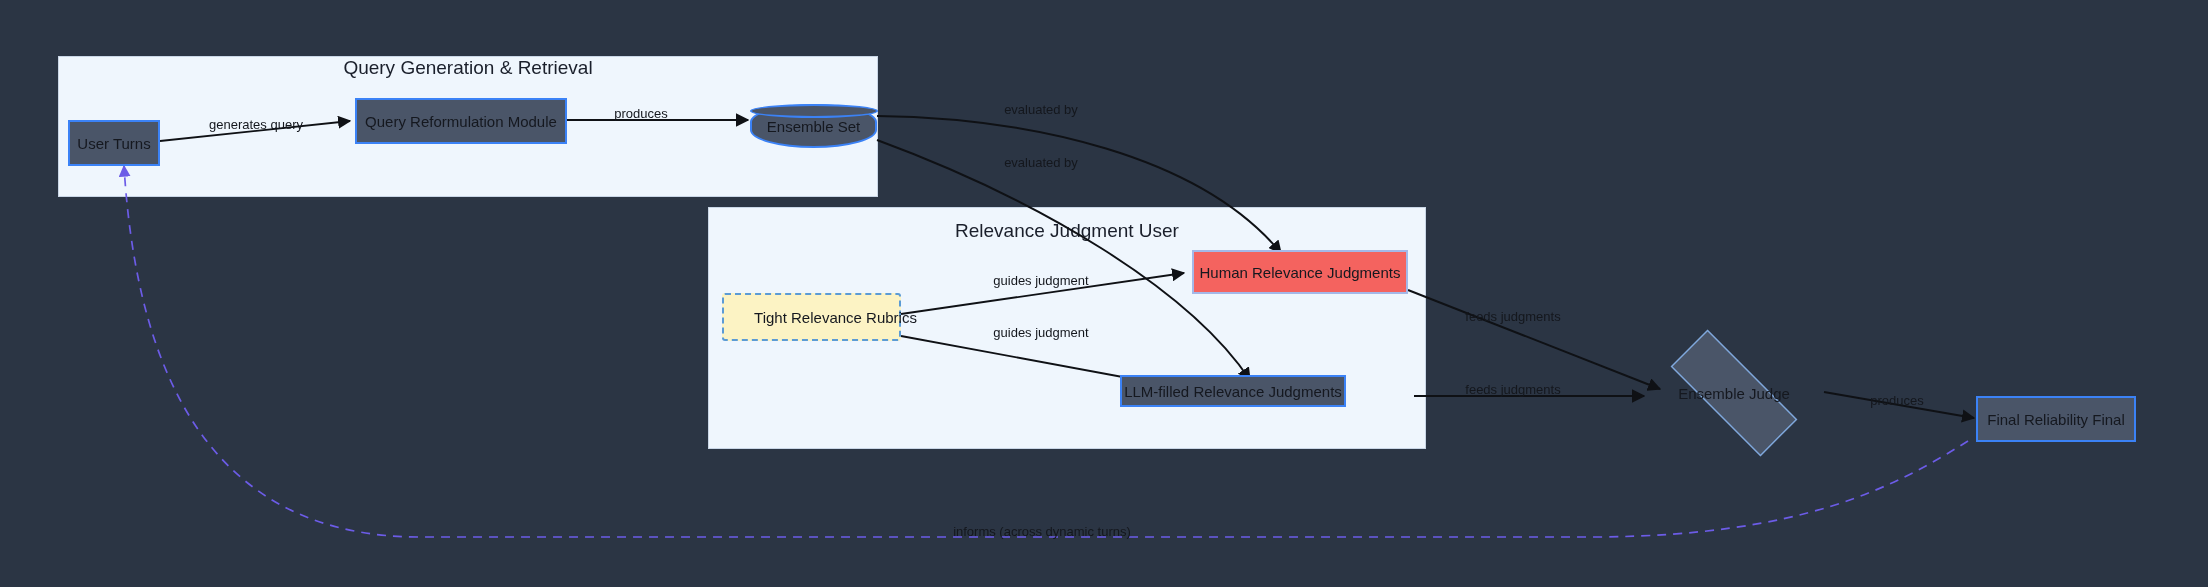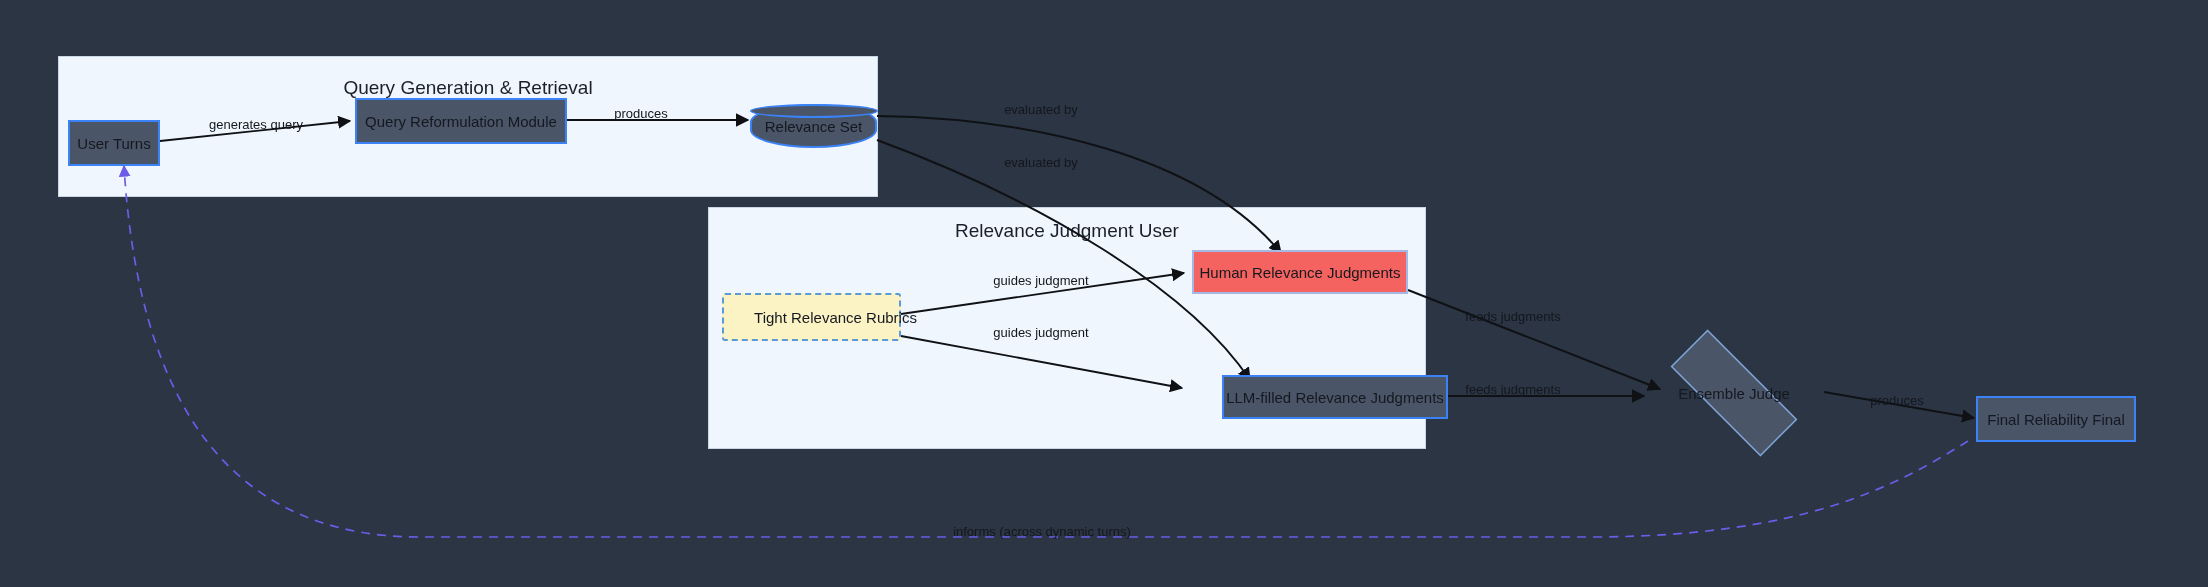--- a/index.html
+++ b/index.html
@@ -118,21 +118,21 @@
     z-index: 5;
     transform: translate(-50%, -50%);
   }
 </style>
 </head>
 <body>
 
 <div id="canvas">
 
   <div class="cluster" style="left:58px; top:56px; width:820px; height:141px;">
-    <div class="cluster-title" style="top:20px;">Query Generation &amp; Retrieval</div>
+    <div class="cluster-title" style="top:0;">Query Generation &amp; Retrieval</div>
   </div>
 
   <div class="cluster" style="left:708px; top:207px; width:718px; height:242px;">
     <div class="cluster-title" style="top:12px;">Relevance Judgment User</div>
   </div>
 
 
   <svg class="edges" viewBox="0 0 2208 587" preserveAspectRatio="none">
     <defs>
       <marker id="arrow" viewBox="0 0 10 10" refX="9" refY="5" markerWidth="7" markerHeight="7" orient="auto-start-reverse">
@@ -177,32 +177,32 @@
 
   <div class="node node-rect" style="left:68px; top:120px; width:92px; height:46px;">
     <span class="lbl">User Turns</span>
   </div>
 
   <div class="node node-rect" style="left:355px; top:98px; width:212px; height:46px;">
     <span class="lbl">Query Reformulation Module</span>
   </div>
 
   <div class="node node-db" style="left:750px; top:104px; width:127px; height:44px;">
-    <span class="lbl">Relevance Set</span>
+    <span class="lbl">Ensemble Set</span>
   </div>
 
   <div class="node node-note" style="left:722px; top:293px; width:179px; height:48px;">
     <span class="lbl">Tight Relevance Rubrics</span>
   </div>
 
   <div class="node node-rect accent-red" style="left:1192px; top:250px; width:216px; height:44px;">
     <span class="lbl">Human Relevance Judgments</span>
   </div>
 
-  <div class="node node-rect" style="left:1222px; top:375px; width:226px; height:44px;">
+  <div class="node node-rect" style="left:1120px; top:375px; width:226px; height:32px;">
     <span class="lbl">LLM-filled Relevance Judgments</span>
   </div>
 
   <div class="node node-diamond" style="left:1644px; top:356px; width:180px; height:74px;">
     <span class="dia"></span>
     <span class="lbl">Ensemble Judge</span>
   </div>
 
   <div class="node node-rect" style="left:1976px; top:396px; width:160px; height:46px;">
     <span class="lbl">Final Reliability Final</span>

